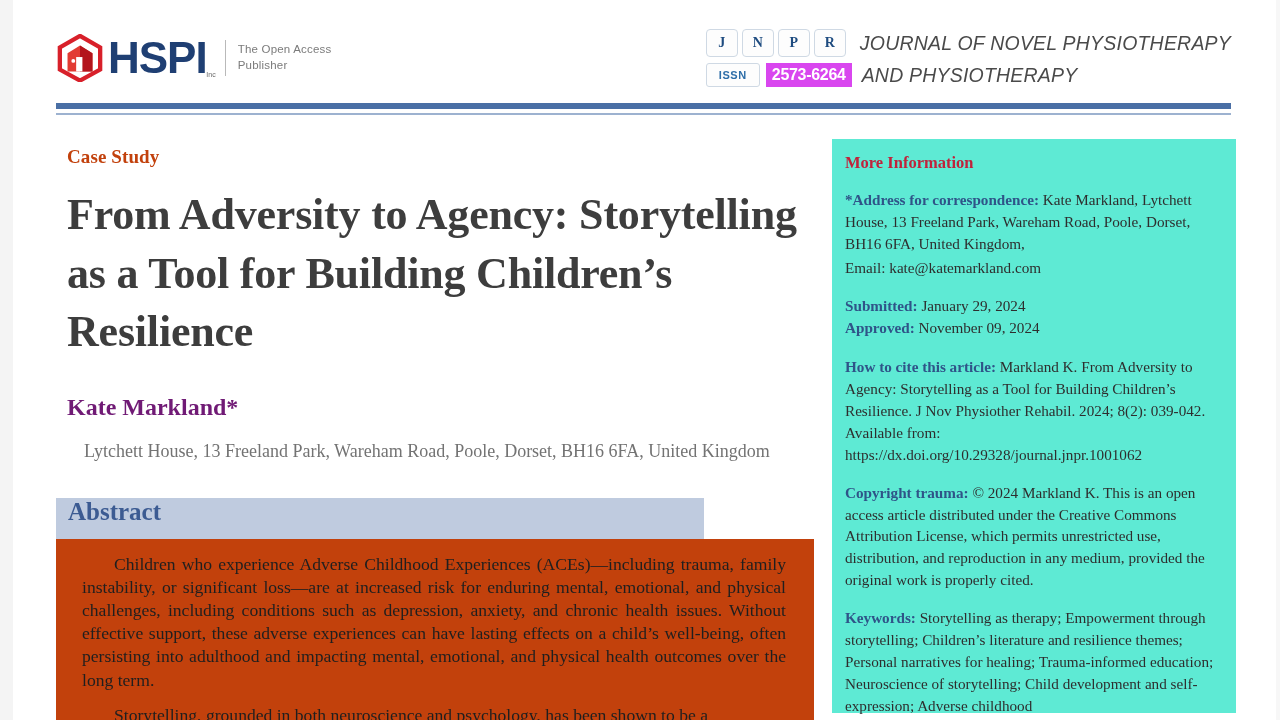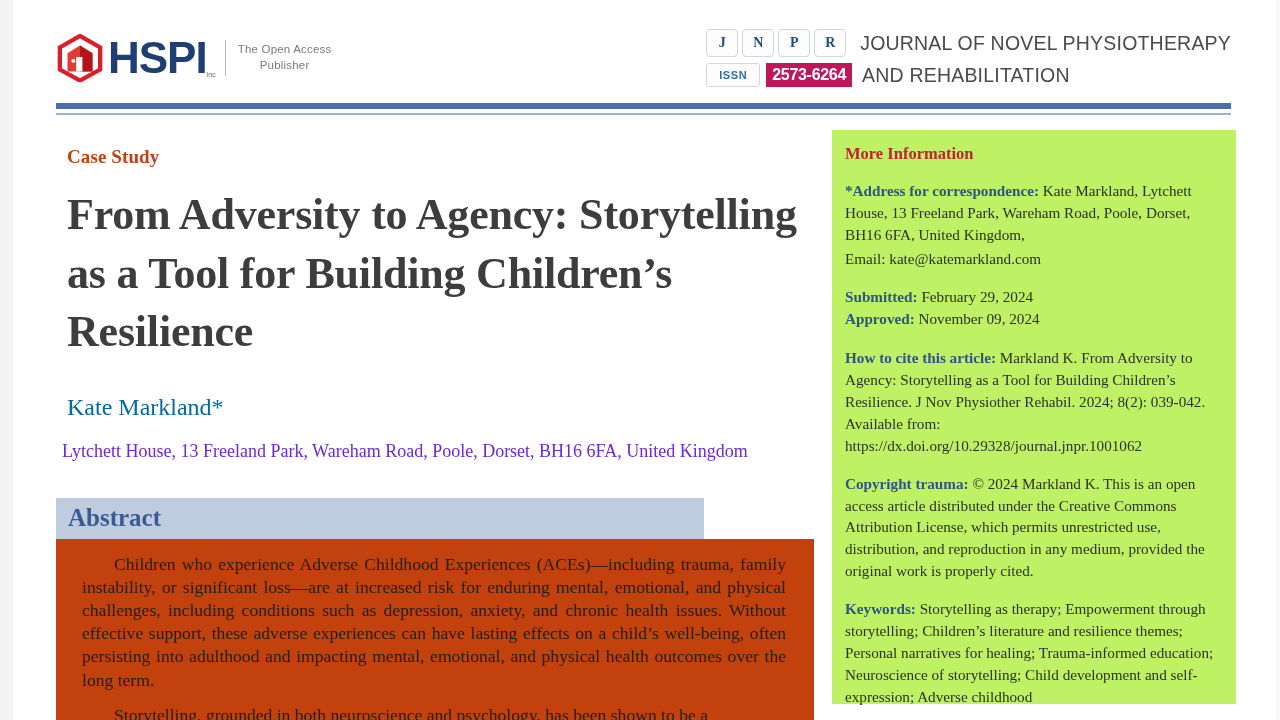--- a/index.html
+++ b/index.html
@@ -40,21 +40,20 @@
     left: 56px; top: 22px;
     width: 1175px; height: 72px;
     display: flex;
     align-items: center;
     justify-content: space-between;
   }
   .brand {
     display: flex;
     align-items: center;
     gap: 0px;
-    text-align: center;
   }
   .brand-mark { width: 48px; height: 48px; display:block; }
   .brand-word {
     font-family: "Liberation Sans", sans-serif;
     font-weight: bold;
     font-size: 44px;
     letter-spacing: -1px;
     color: #1f3f73;
     line-height: 1;
     margin-left: 4px;
@@ -106,41 +105,42 @@
     justify-content: center;
     margin-right: 4px;
   }
   .journal-name {
     font-family: "Liberation Sans", sans-serif;
     font-size: 19.5px;
     color: #4a4a4a;
     letter-spacing: .2px;
     margin-left: 10px;
     white-space: nowrap;
+    font-style: italic;
   }
   .issn-label {
     height: 24px;
     min-width: 54px;
     border: 1px solid #cfd9e4;
     border-radius: 3px;
     background: #fdfdfd;
     color: #2e6ea8;
     font-family: "Liberation Sans", sans-serif;
     font-weight: bold;
     font-size: 11px;
     letter-spacing: .6px;
     display: flex;
     align-items: center;
     justify-content: center;
     padding: 0 5px;
     box-sizing: border-box;
   }
   .issn-num {
     height: 24px;
-    background: #be185d;
+    background: #d946ef;
     color: #ffffff;
     font-family: "Liberation Sans", sans-serif;
     font-weight: bold;
     font-size: 16px;
     letter-spacing: -0.3px;
     display: flex;
     align-items: center;
     justify-content: center;
     padding: 0 6px;
     margin-left: 6px;
@@ -177,38 +177,37 @@
   .title {
     color: #3d3d3d;
     font-weight: bold;
     font-size: 44px;
     line-height: 1.33;
     letter-spacing: -0.2px;
     margin: 0 0 0 11px;
     max-width: 730px;
   }
   .author {
-    color: #0369a1;
-    font-weight: normal;
+    color: #701a75;
+    font-weight: bold;
     font-size: 24px;
     margin: 32px 0 0 11px;
   }
   .affiliation {
-    color: #6d28d9;
+    color: #737373;
     font-size: 18px;
-    margin: 20px 0 0 6px;
+    margin: 20px 0 0 28px;
   }
 
   .abstract-head {
     margin-top: 36px;
     width: 648px;
     height: 41px;
     background: #bfcbdf;
     display: flex;
-    align-items: center;
   }
   .abstract-head span {
     color: #3c5b92;
     font-weight: bold;
     font-size: 25px;
     margin-left: 12px;
   }
   .abstract-body {
     width: 758px;
     background: #c2410c;
@@ -220,24 +219,24 @@
     font-size: 17.6px;
     line-height: 1.32;
     text-align: justify;
     margin: 0 0 12px 0;
     text-indent: 32px;
   }
 
   
   .side-col {
     position: absolute;
-    left: 832px; top: 130px;
+    left: 832px; top: 139px;
     width: 404px;
     height: 574px;
-    background: #bef264;
+    background: #5eead4;
     padding: 14px 22px 0 13px;
     box-sizing: border-box;
   }
   .side-title {
     color: #c0223b;
     font-weight: bold;
     font-size: 16.5px;
     margin: 0 0 16px 0;
   }
   .side-block {
@@ -283,21 +282,21 @@
       <div class="journal-row">
         <div class="jnpr-box">J</div>
         <div class="jnpr-box">N</div>
         <div class="jnpr-box">P</div>
         <div class="jnpr-box">R</div>
         <div class="journal-name">JOURNAL OF NOVEL PHYSIOTHERAPY</div>
       </div>
       <div class="journal-row">
         <div class="issn-label">ISSN</div>
         <div class="issn-num">2573-6264</div>
-        <div class="journal-name">AND REHABILITATION</div>
+        <div class="journal-name">AND PHYSIOTHERAPY</div>
       </div>
     </div>
 
   </div>
 
   <div class="rule-thick"></div>
   <div class="rule-thin"></div>
 
   <div class="main-col">
 
@@ -323,21 +322,21 @@
   <div class="side-col">
 
     <div class="side-title">More Information</div>
 
     <div class="side-block tight">
       <span class="k-blue">*Address for correspondence:</span><span> Kate Markland, Lytchett House, 13 Freeland Park, Wareham Road, Poole, Dorset, BH16 6FA, United Kingdom,</span>
     </div>
     <div class="side-block">Email: kate@katemarkland.com</div>
 
     <div class="side-rowgroup">
-      <div><span class="k-blue">Submitted:</span><span> February 29, 2024</span></div>
+      <div><span class="k-blue">Submitted:</span><span> January 29, 2024</span></div>
       <div><span class="k-blue">Approved:</span><span> November 09, 2024</span></div>
     </div>
 
     <div class="side-block">
       <span class="k-blue">How to cite this article:</span><span> Markland K. From Adversity to Agency: Storytelling as a Tool for Building Children’s Resilience. J Nov Physiother Rehabil. 2024; 8(2): 039-042. Available from: https://dx.doi.org/10.29328/journal.jnpr.1001062</span>
     </div>
 
     <div class="side-block">
       <span class="k-blue">Copyright trauma:</span><span> © 2024 Markland K. This is an open access article distributed under the Creative Commons Attribution License, which permits unrestricted use, distribution, and reproduction in any medium, provided the original work is properly cited.</span>
     </div>

